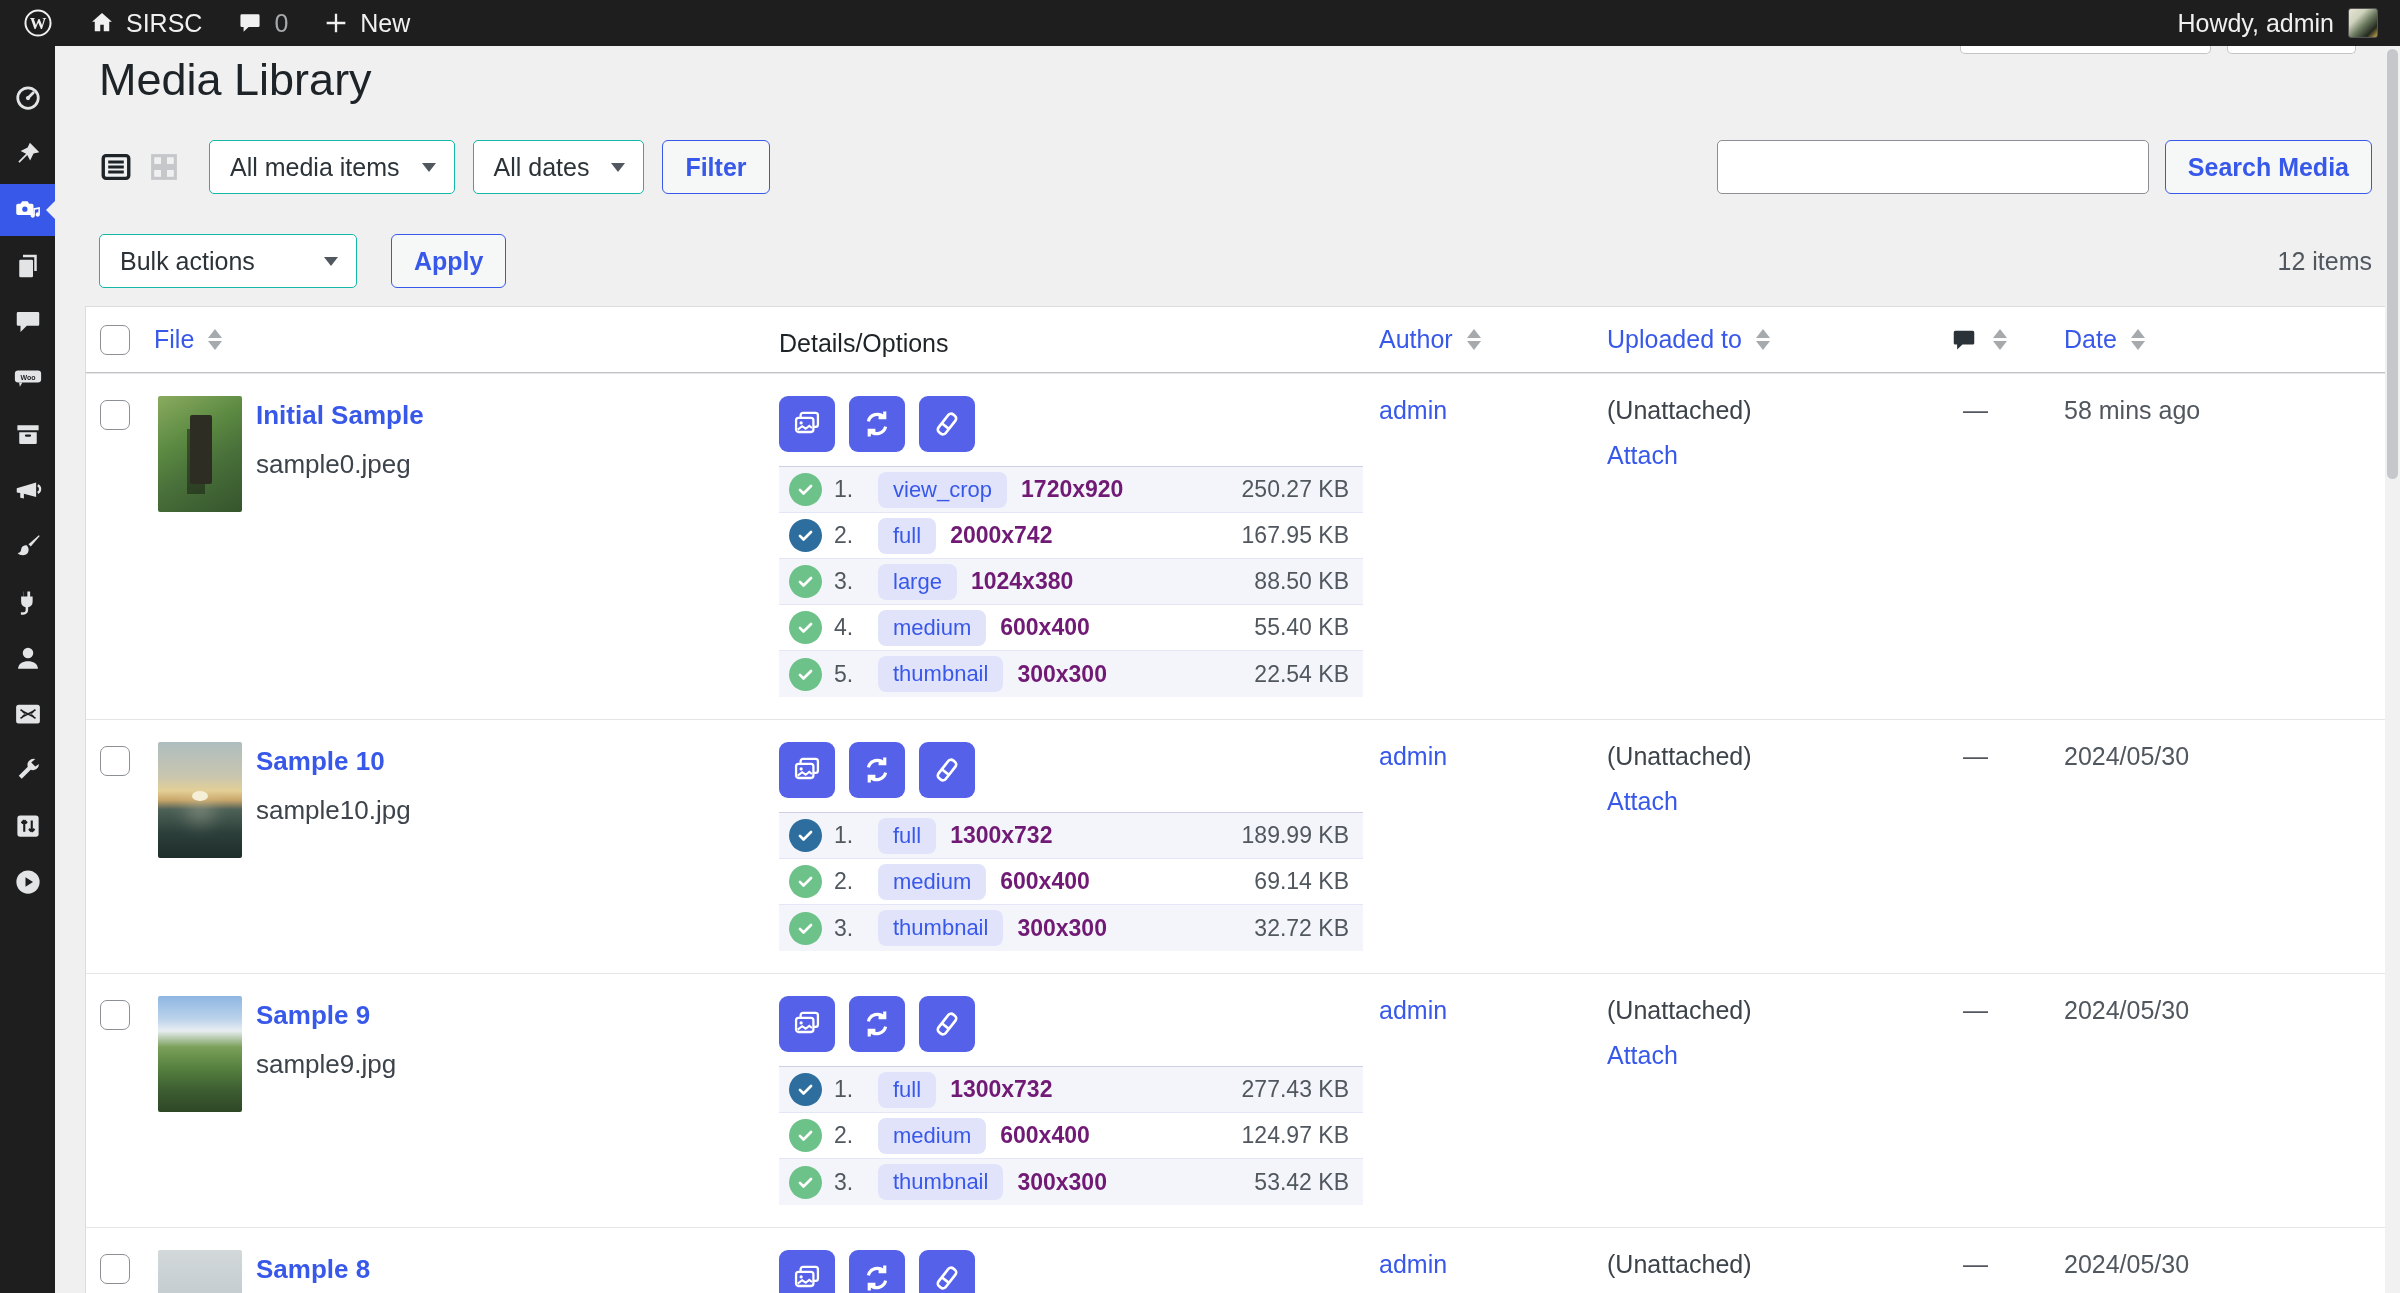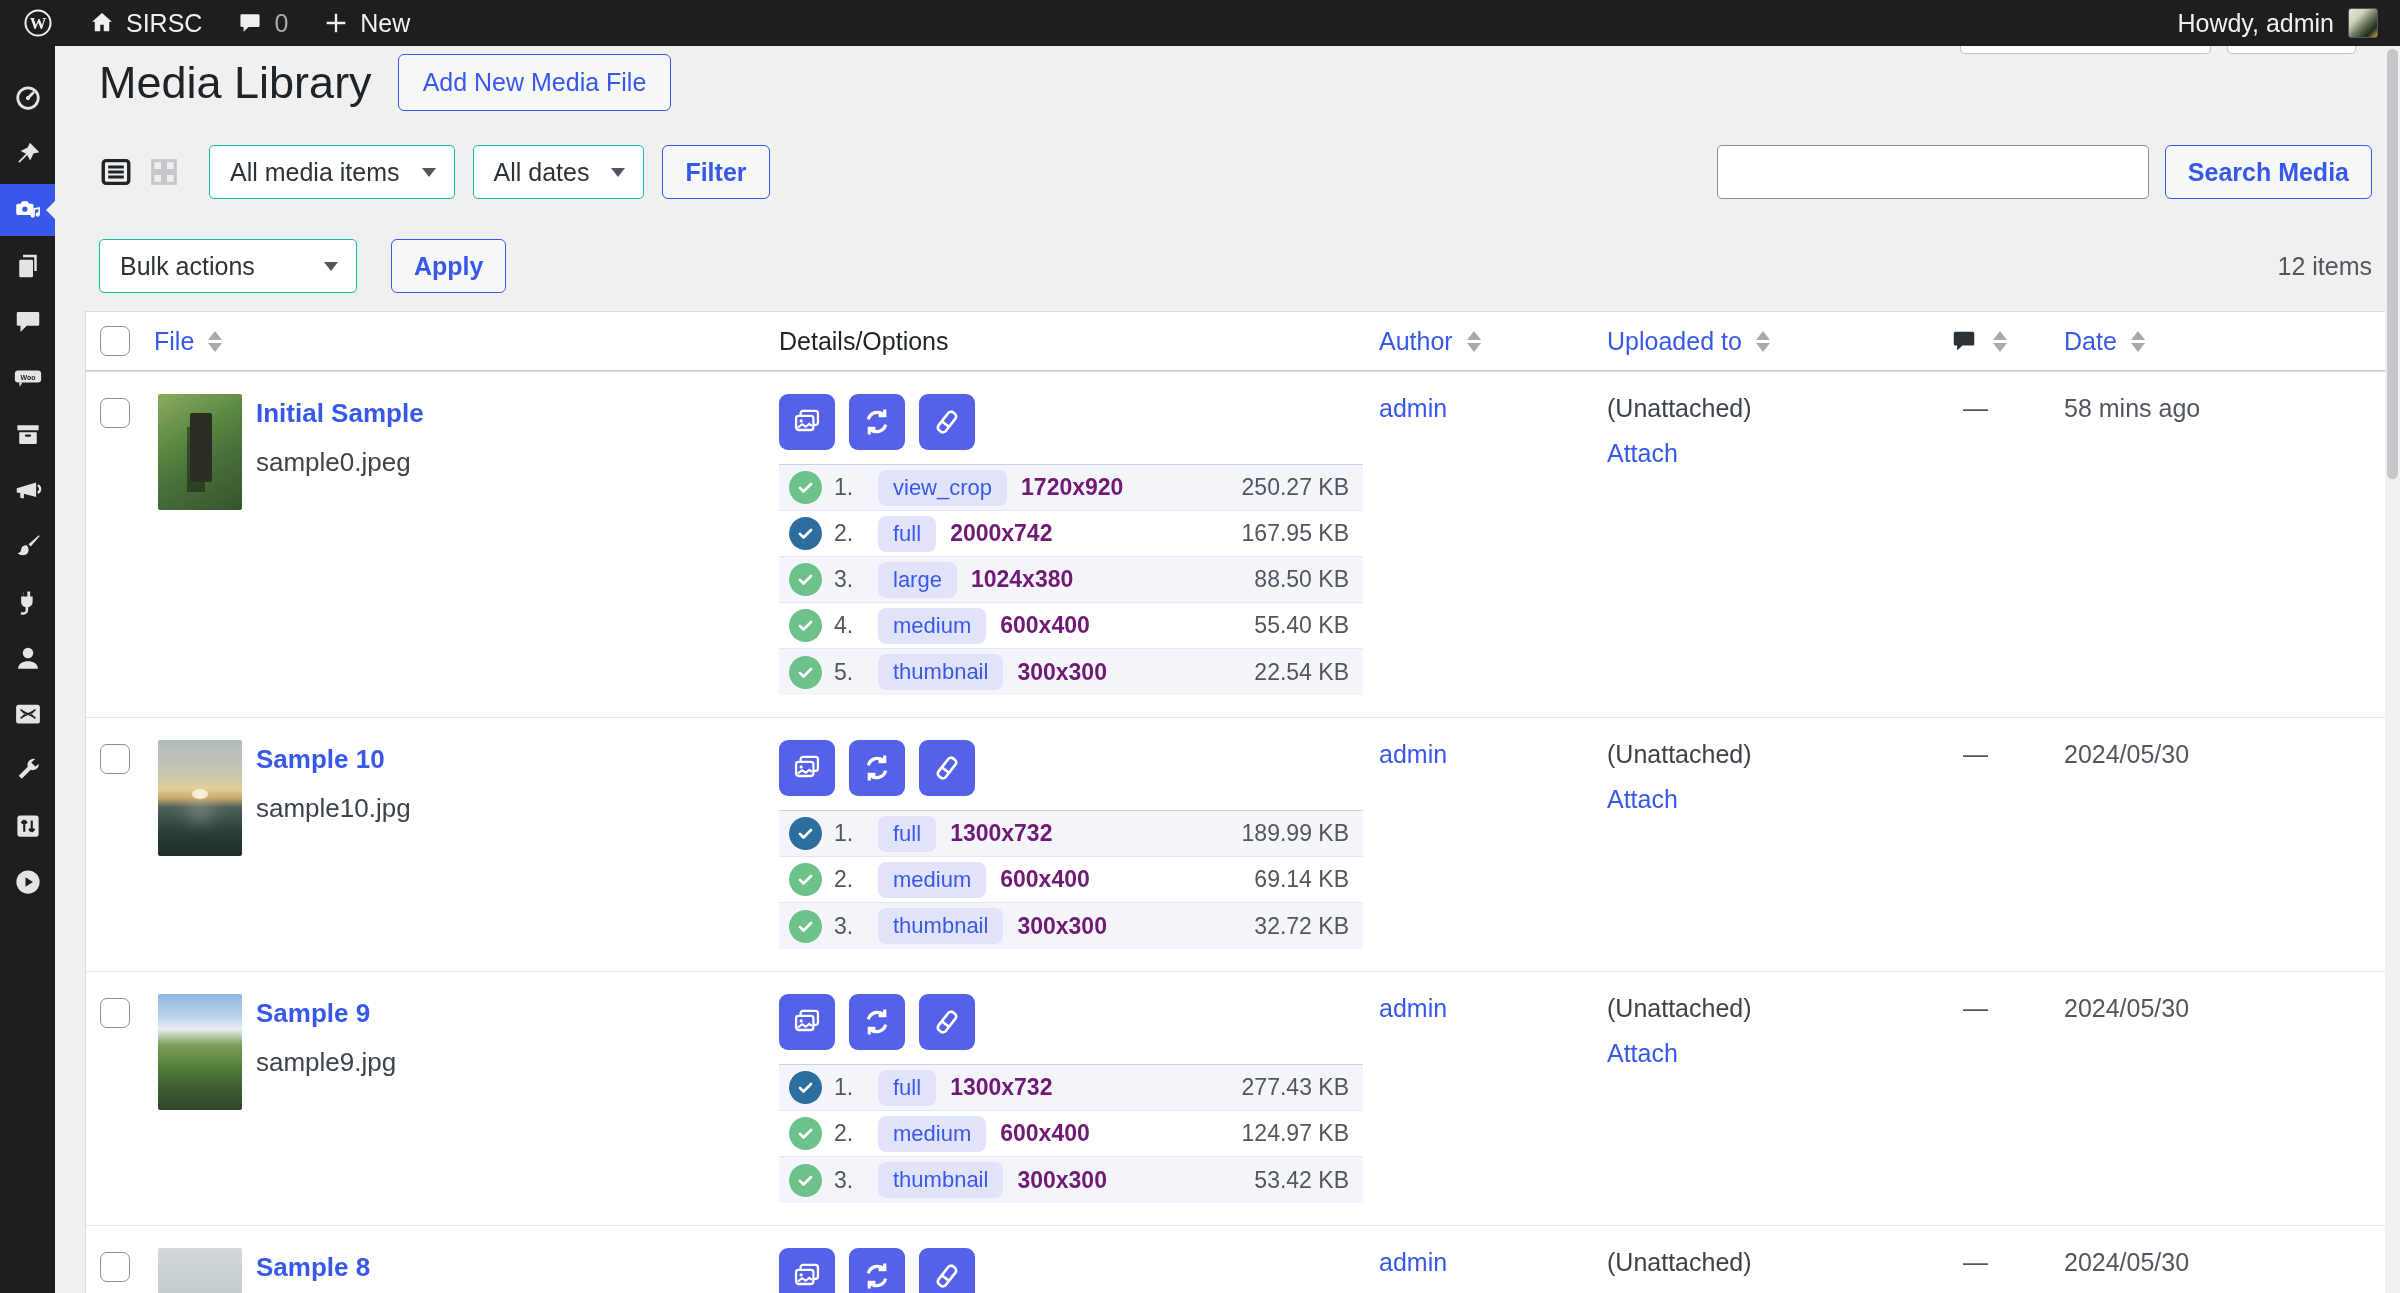--- a/index.html
+++ b/index.html
@@ -53,21 +53,21 @@
 
   .bulk-bar{display:flex;align-items:center;margin-left:14px;margin-bottom:18px;}
   .bulk-select{min-width:258px;justify-content:space-between;}
   .items-count{margin-left:auto;color:#50575e;font-size:25px;}
 
   
   .table{background:#fff;border:1px solid #dcdcde;width:2318px;margin-left:0;}
   .tgrid{display:grid;grid-template-columns:58px 625px 600px 228px 342px 115px 1fr;}
   .thead{border-bottom:1px solid #c3c4c7;}
   .thead .cell{padding:14px 10px;font-size:25px;display:flex;align-items:center;gap:8px;}
-  .th-plain{color:#1d2327;}
+  .th-plain{color:#1d2327;margin-top:8px;}
   .sort{display:inline-flex;flex-direction:column;gap:3px;margin-left:6px;}
   .sort .up{width:0;height:0;border-left:7px solid transparent;border-right:7px solid transparent;border-bottom:9px solid #a7aaad;}
   .sort .dn{width:0;height:0;border-left:7px solid transparent;border-right:7px solid transparent;border-top:9px solid #a7aaad;}
   .cbx{width:30px;height:30px;border:1.5px solid #8c8f94;border-radius:7px;background:#fff;display:inline-block;cursor:pointer;}
   .c-cb{display:flex;justify-content:center;}
   .trow{border-top:1px solid #e5e5e7;}
   .trow .cell{padding:22px 10px;gap:14px;}
   .trow .c-cb{padding-top:26px;}
   .c-file{display:flex;gap:26px;padding-left:14px!important;}
   .thumb{width:84px;height:116px;border-radius:2px;flex:0 0 auto;cursor:pointer;position:relative;overflow:hidden;}
@@ -282,21 +282,20 @@
       <span class="tri-down"></span>
     </span>
     <span class="screen-tab">
       <span>Help</span>
       <span class="tri-down"></span>
     </span>
   </div>
 
   <div class="page-head">
     <h1 class="page-title">Media Library</h1>
-    <button class="btn-outline add-new">Add New Media File</button>
   </div>
 
   <div class="filter-bar">
     <span class="view-switch">
       <span class="vicon list">
         <svg viewBox="0 0 24 24">
             <rect x="3" y="4" width="18" height="16" rx="2" fill="none" stroke="currentColor" stroke-width="2.4"></rect>
             <path d="M6.5 8.5h11M6.5 12h11M6.5 15.5h11" stroke="currentColor" stroke-width="2.2"></path>
           </svg>
       </span>

